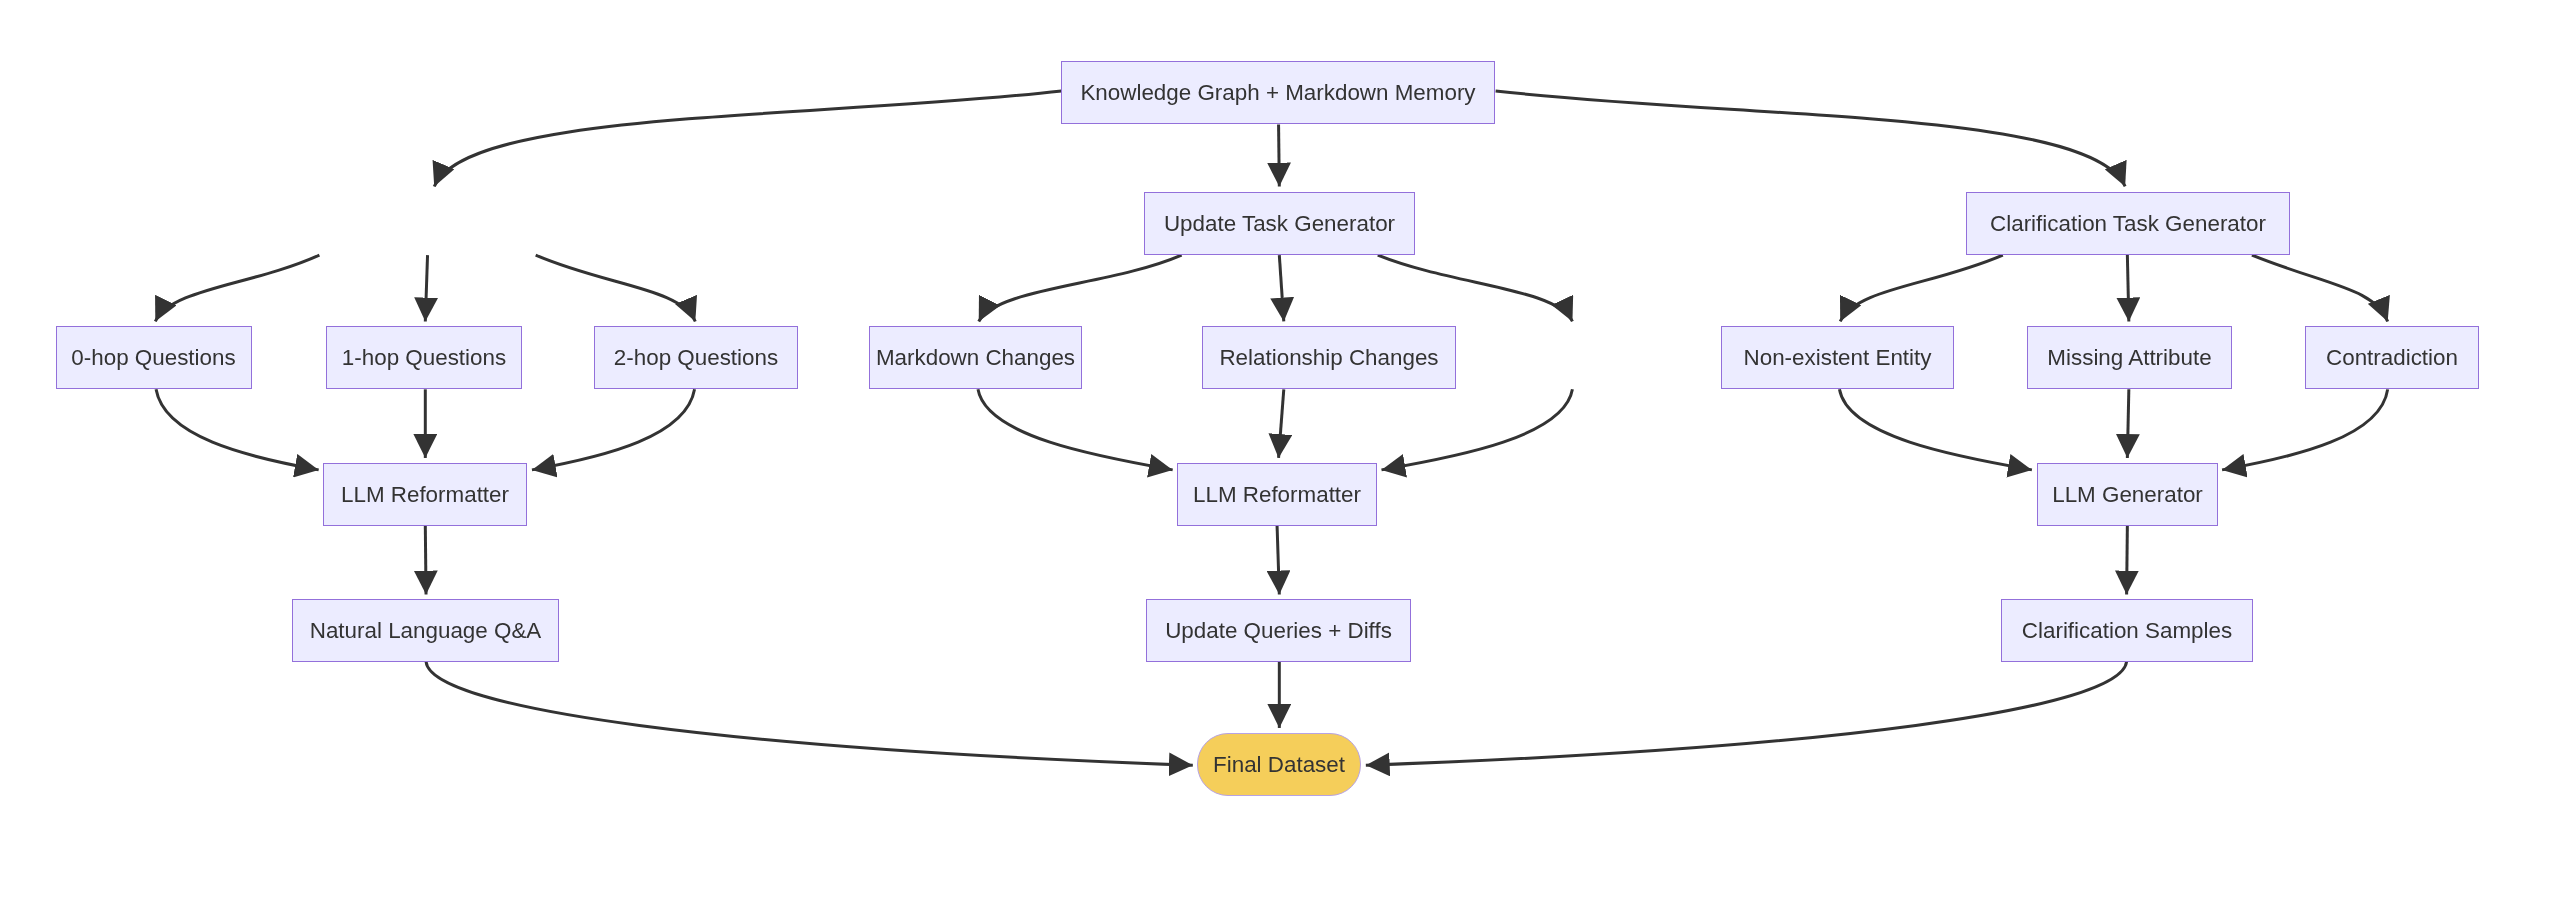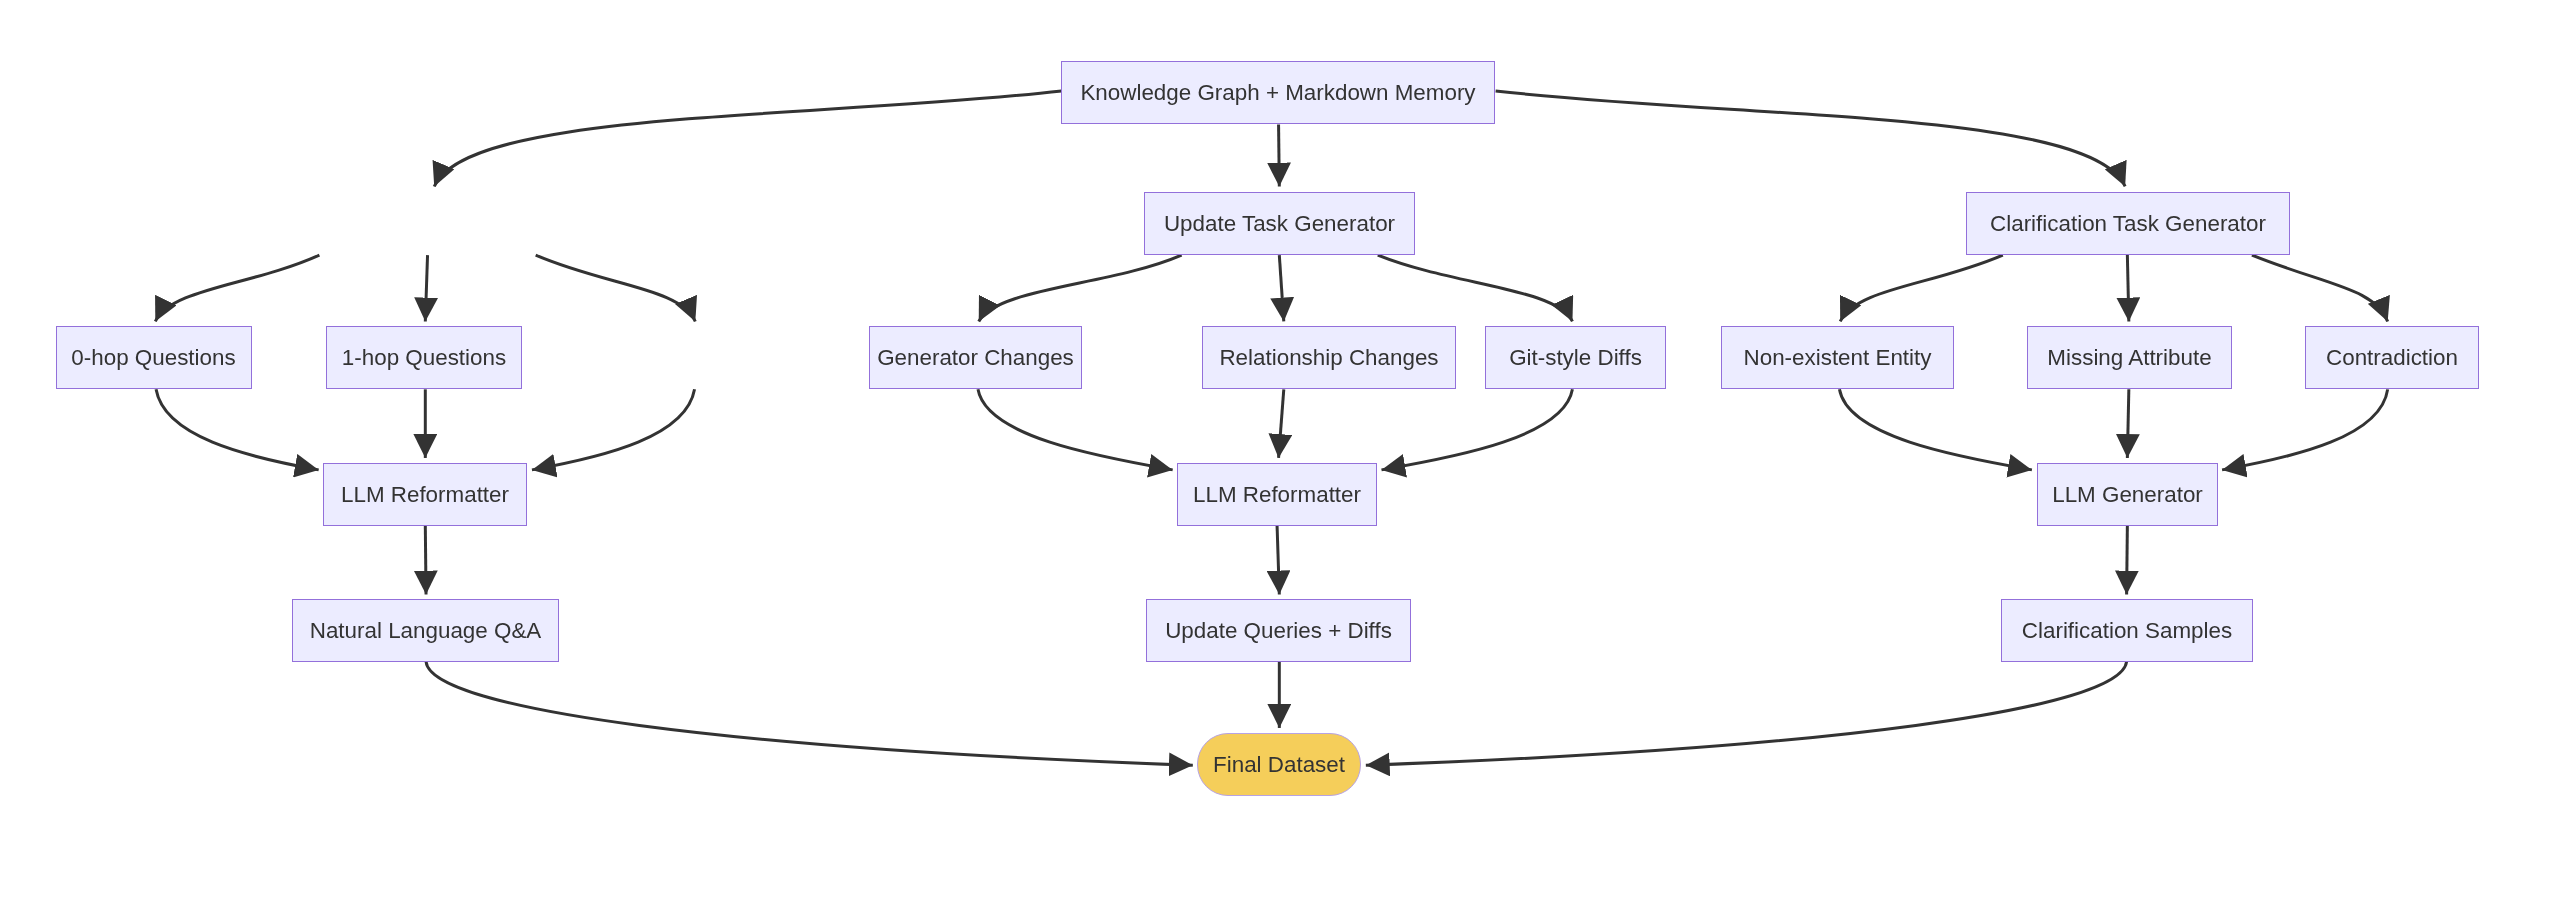--- a/index.html
+++ b/index.html
@@ -92,24 +92,24 @@
     <path d="M2786,887 C2778,952 2380,1004 1766,1026" marker-end="url(#arrowhead)"></path>
   </svg>
 
   <div class="node" style="left:1013px;top:61px;width:434px">Knowledge Graph + Markdown Memory</div>
 
   <div class="node" style="left:1096px;top:192px;width:271px">Update Task Generator</div>
   <div class="node" style="left:1918px;top:192px;width:324px">Clarification Task Generator</div>
 
   <div class="node" style="left:7.5px;top:326px;width:196px">0-hop Questions</div>
   <div class="node" style="left:278px;top:326px;width:196px">1-hop Questions</div>
+  <div class="node" style="left:546px;top:326px;width:204px">2-hop Questions</div>
 
-  <div class="node" style="left:821px;top:326px;width:213px">Generator Changes</div>
+  <div class="node" style="left:821px;top:326px;width:213px">Markdown Changes</div>
   <div class="node" style="left:1154px;top:326px;width:254px">Relationship Changes</div>
-  <div class="node" style="left:1437px;top:326px;width:181px">Git-style Diffs</div>
 
   <div class="node" style="left:1673px;top:326px;width:233px">Non-existent Entity</div>
   <div class="node" style="left:1979px;top:326px;width:205px">Missing Attribute</div>
   <div class="node" style="left:2257px;top:326px;width:174px">Contradiction</div>
 
   <div class="node" style="left:275px;top:463px;width:204px">LLM Reformatter</div>
   <div class="node" style="left:1129px;top:463px;width:200px">LLM Reformatter</div>
   <div class="node" style="left:1989px;top:463px;width:181px">LLM Generator</div>
 
   <div class="node" style="left:244px;top:599px;width:267px">Natural Language Q&amp;A</div>

